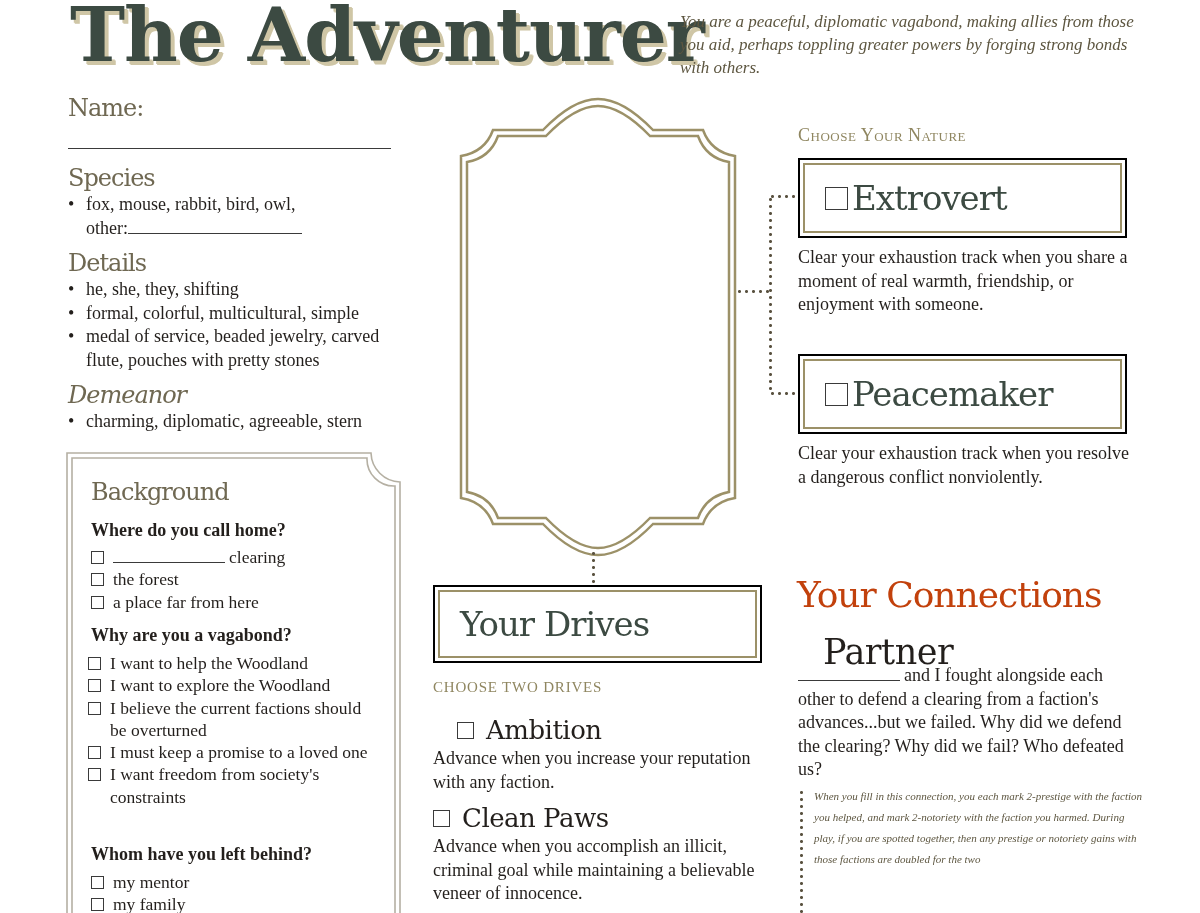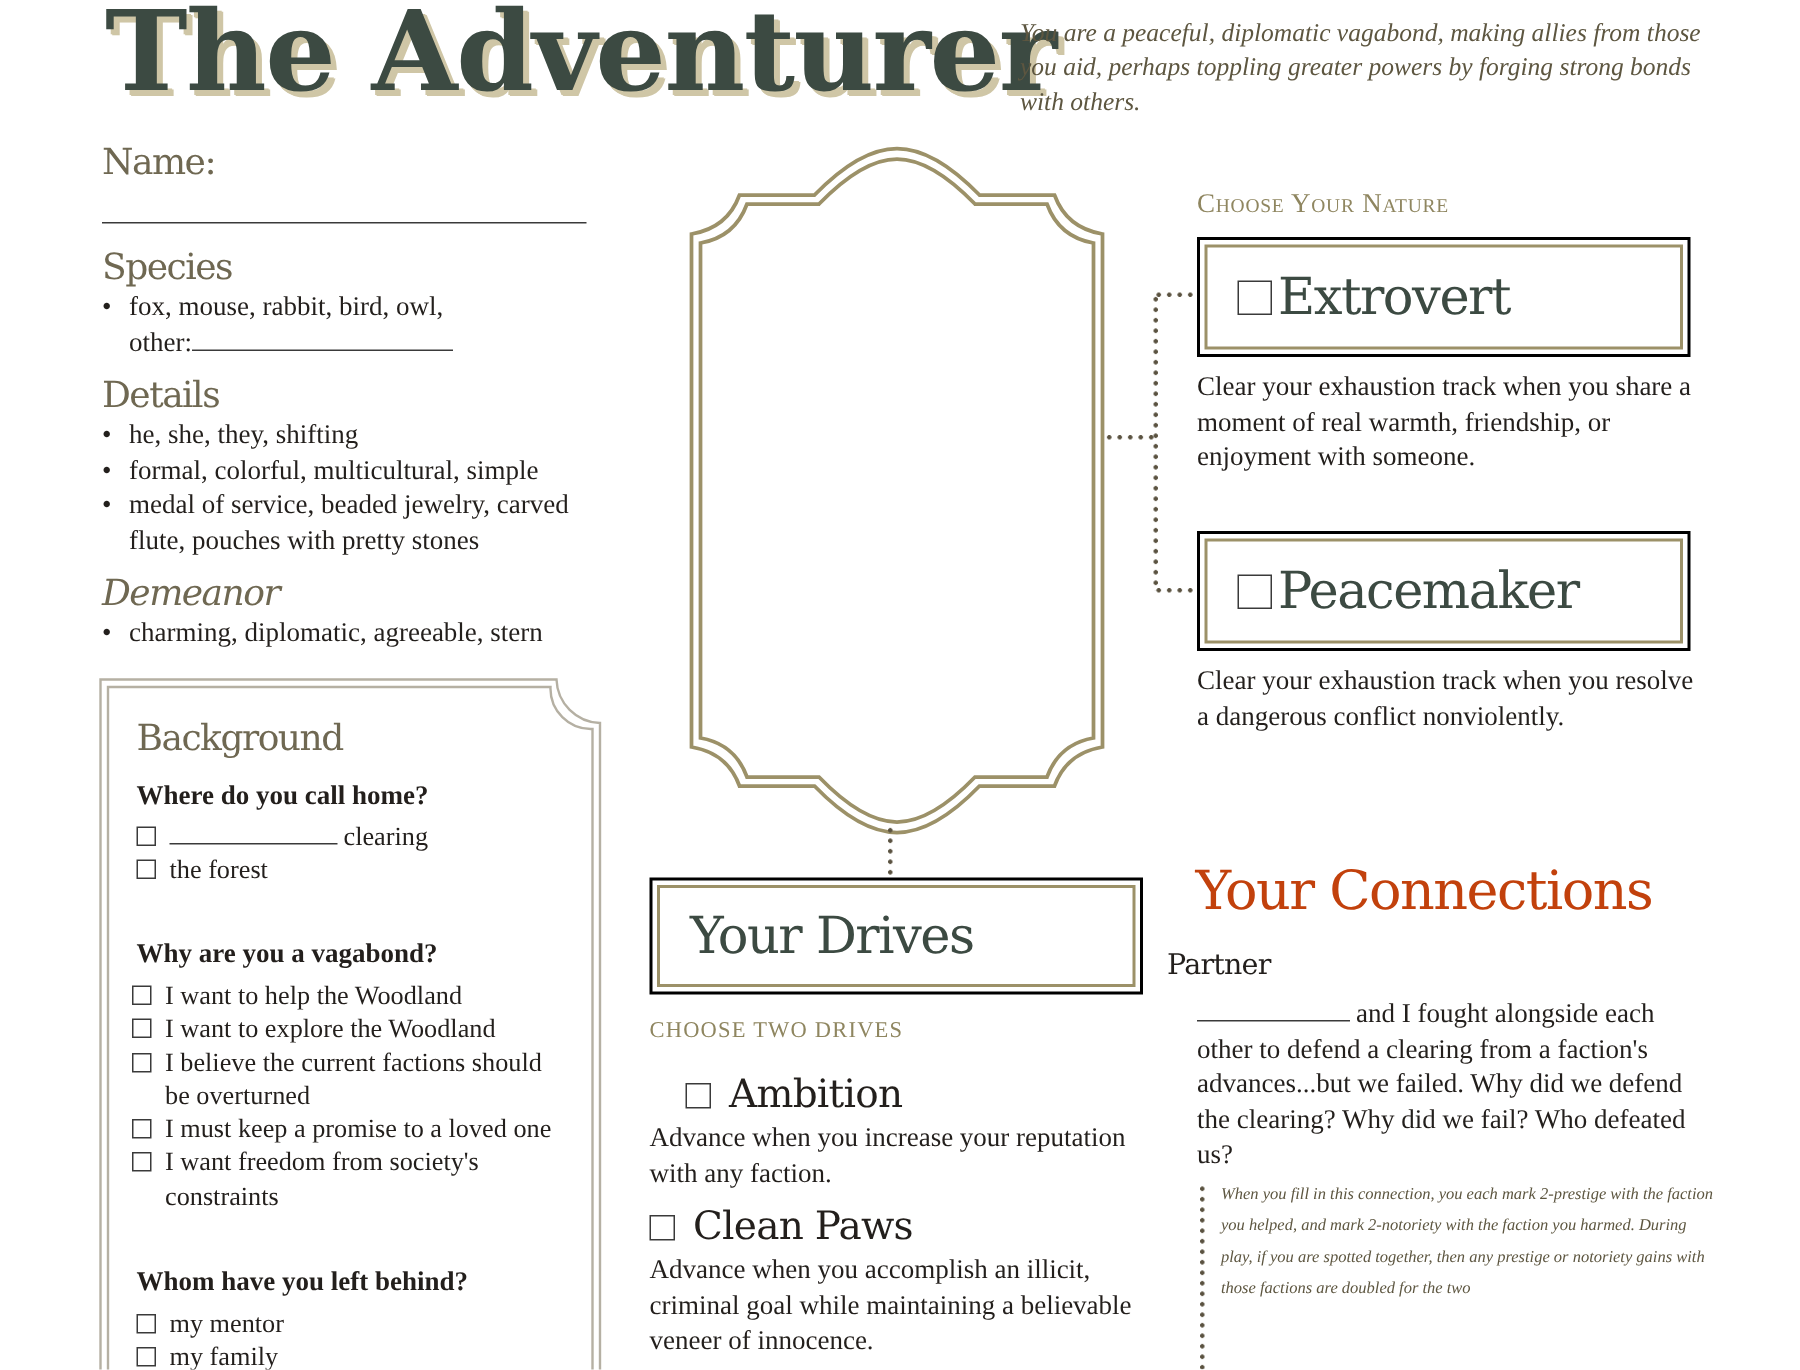--- a/index.html
+++ b/index.html
@@ -102,21 +102,21 @@
   .d1h { left: 433px; top: 715px; margin-left: 24px; }
   .d1t { left: 433px; top: 747px; width: 340px; }
   .d2h { left: 433px; top: 803px; }
   .d2t { left: 433px; top: 835px; width: 345px; }
 
   
   .conn-title {
     left: 797px; top: 574px; font-family: "DejaVu Serif", serif; font-size: 36px; color: #c2410c; letter-spacing: -1px;
   }
   .partner-h {
-    left: 778px; top: 632px; font-family: "DejaVu Serif", serif; font-size: 19px; color: #231f1c; letter-spacing: -0.5px;
+    left: 823px; top: 632px; font-family: "DejaVu Serif", serif; font-size: 35px; color: #231f1c; letter-spacing: -0.5px;
   }
   .partner-text { left: 798px; top: 664px; width: 340px; }
   .conn-note {
     left: 814px; top: 786px; width: 330px; font-style: italic; font-size: 11px; line-height: 21px; color: #5d5640;
   }
   .conn-dots { left: 800px; top: 789px; height: 124px; }
 </style>
 </head>
 <body>
 
@@ -151,20 +151,21 @@
     <path d="M1 470 L1 1 L305 1 A30 30 0 0 0 334 30 L334 470" fill="none" stroke="#b5b0a3" stroke-width="1.6"></path>
     <path d="M6 470 L6 6 L301 6 A27 27 0 0 0 329 34 L329 470" fill="none" stroke="#b5b0a3" stroke-width="1.6"></path>
   </svg>
 </div>
 <div class="abs hdr-taupe bg-title">Background</div>
 
 <div class="abs q q1">Where do you call home?</div>
 <ul class="abs cb-list l1">
   <li><span class="cb"></span><span class="blank" style="width:112px;margin-right:4px"></span><span>clearing</span></li>
   <li><span class="cb"></span><span>the forest</span></li>
+  <li><span class="cb"></span><span>a place far from here</span></li>
 </ul>
 
 <div class="abs q q2">Why are you a vagabond?</div>
 <ul class="abs cb-list l2">
   <li><span class="cb"></span><span>I want to help the Woodland</span></li>
   <li><span class="cb"></span><span>I want to explore the Woodland</span></li>
   <li><span class="cb"></span><span>I believe the current factions should be overturned</span></li>
   <li><span class="cb"></span><span>I must keep a promise to a loved one</span></li>
   <li><span class="cb"></span><span>I want freedom from society's constraints</span></li>
 </ul>

